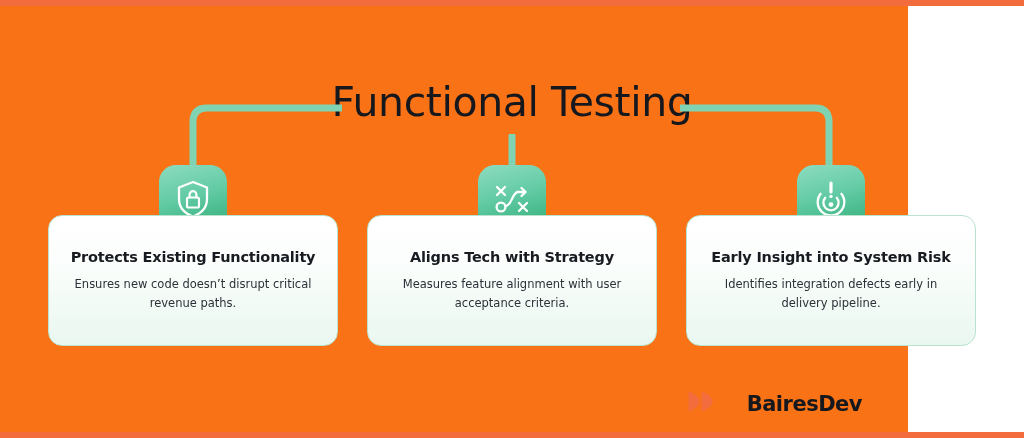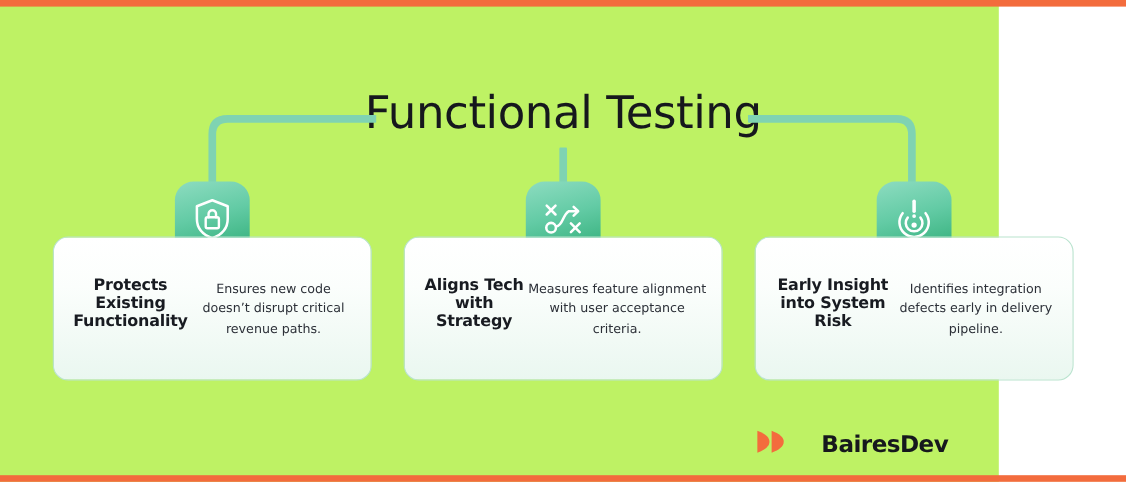--- a/index.html
+++ b/index.html
@@ -10,21 +10,21 @@
     background: #ffffff;
     font-family: "Liberation Sans", sans-serif;
     overflow: hidden;
     position: relative;
   }
 
   .page {
     position: relative;
     width: 908px;
     height: 438px;
-    background: #bef264;
+    background: #f97316;
   }
 
   
   .accent-bar {
     position: absolute;
     left: 0;
     width: 1024px;
     height: 6px;
     background: #f36c3d;
   }
@@ -64,20 +64,21 @@
   }
 
   .card {
     position: relative;
     width: 290px;
     height: 131px;
     border: 1px solid #b9e3ce;
     border-radius: 14px;
     background: linear-gradient(180deg, #ffffff 0%, #fbfefc 35%, #eaf7f0 100%);
     display: flex;
+    flex-direction: column;
     align-items: center;
     justify-content: center;
     padding: 0 14px;
   }
 
   .card-title {
     font-size: 14.5px;
     font-weight: bold;
     color: #181b21;
     text-align: center;

